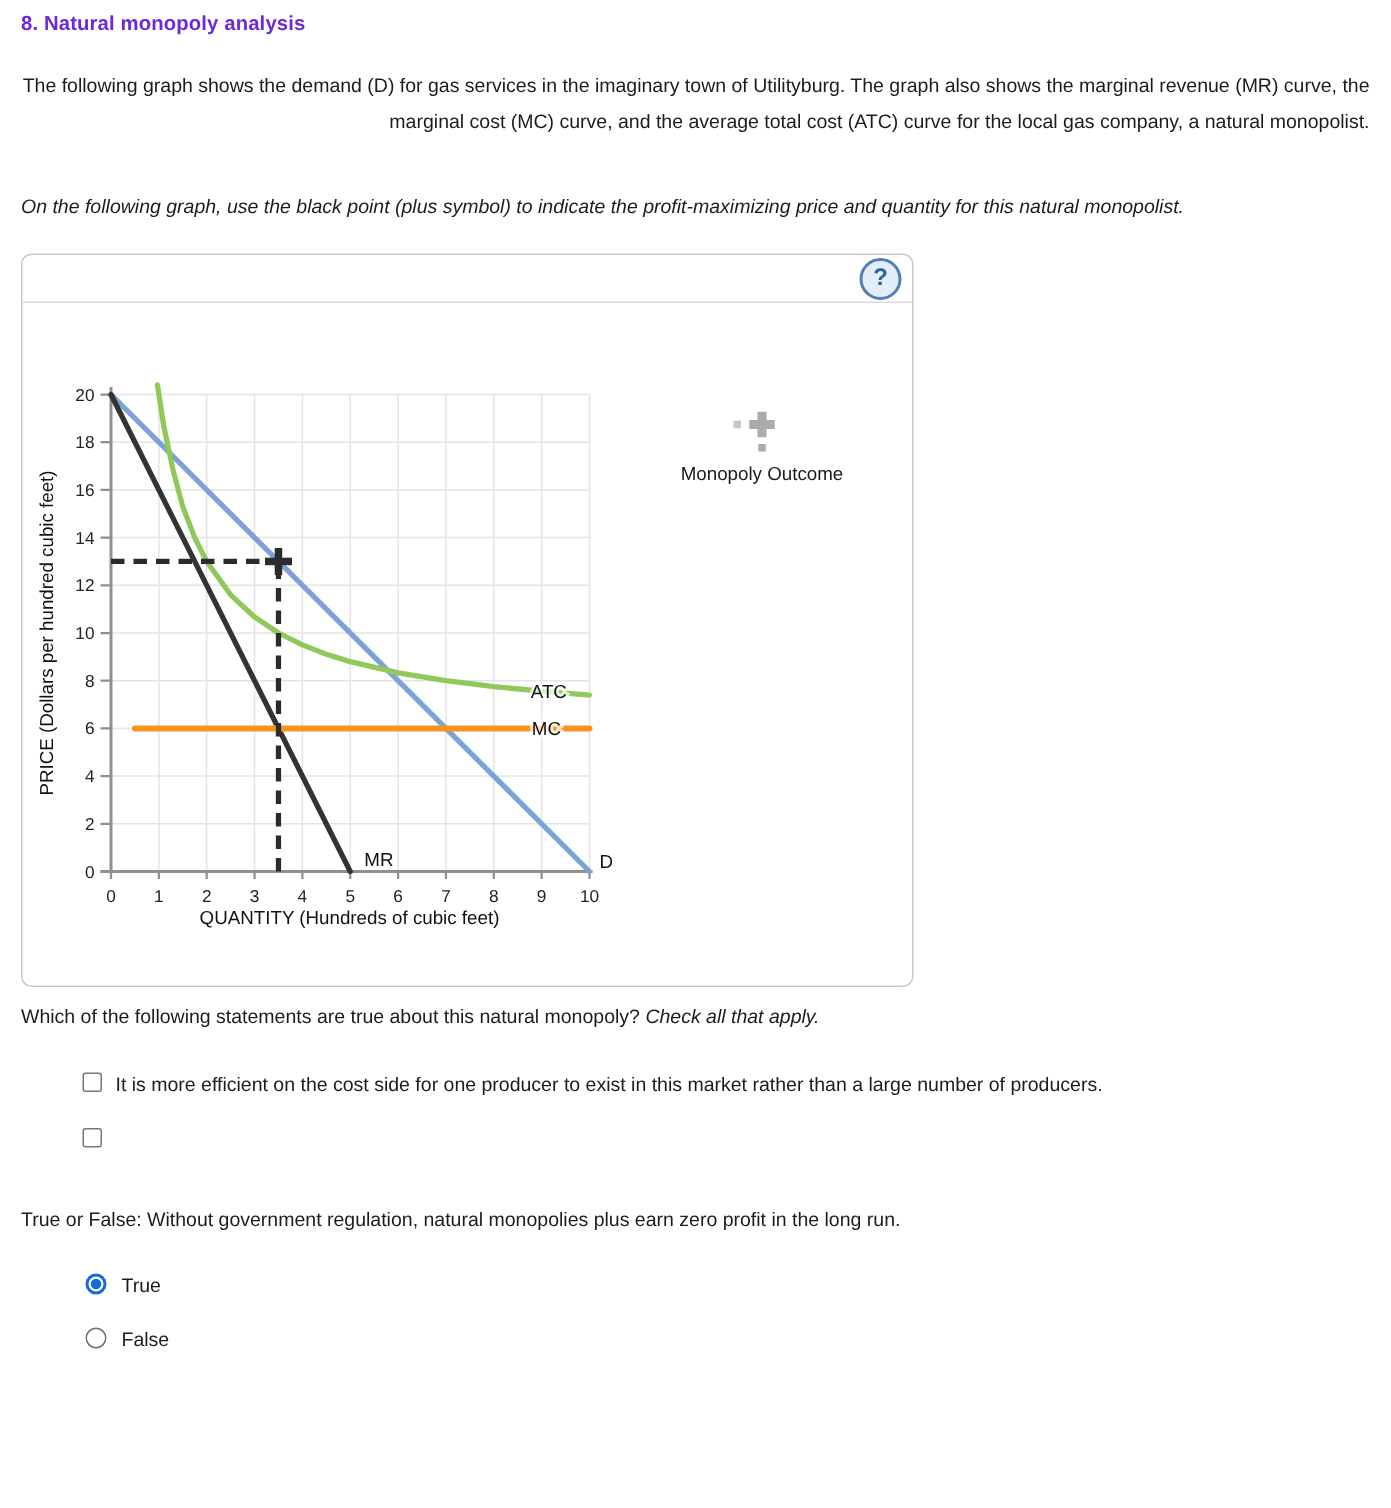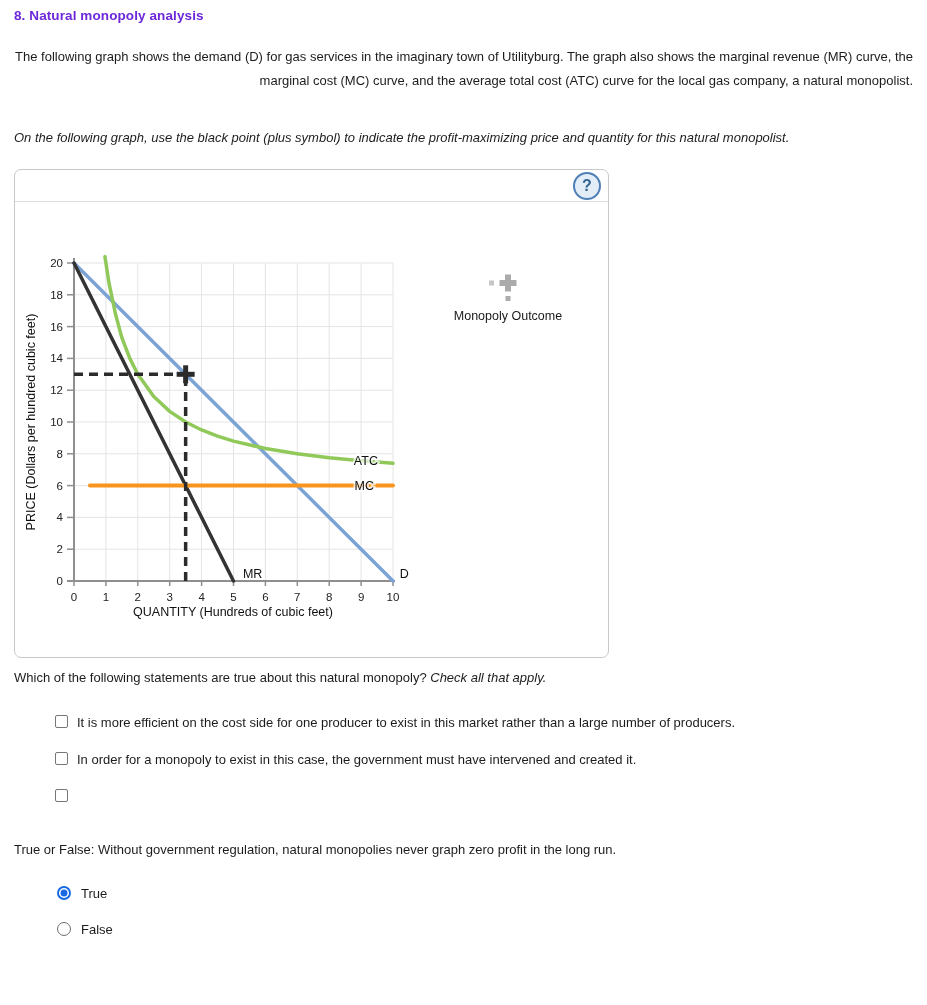--- a/index.html
+++ b/index.html
@@ -190,28 +190,24 @@
 
   <p class="check-prompt"><span>Which of the following statements are true about this natural monopoly?</span>&nbsp;<span class="italic">Check all that apply.</span></p>
 
   <div class="options">
     <div class="opt-row">
       <span class="checkbox"></span>
       <span>It is more efficient on the cost side for one producer to exist in this market rather than a large number of producers.</span>
     </div>
     <div class="opt-row">
       <span class="checkbox"></span>
-      <span>In order for a monopoly to exist in this case, the government must have intervened and created it.</span>
-    </div>
-    <div class="opt-row">
-      <span class="checkbox"></span>
     </div>
   </div>
 
-  <p class="tf-prompt">True or False: Without government regulation, natural monopolies never graph zero profit in the long run.</p>
+  <p class="tf-prompt">True or False: Without government regulation, natural monopolies plus earn zero profit in the long run.</p>
 
   <div class="radio-group">
     <div class="radio-row">
       <span class="radio checked"></span>
       <span>True</span>
     </div>
     <div class="radio-row">
       <span class="radio"></span>
       <span>False</span>
     </div>

